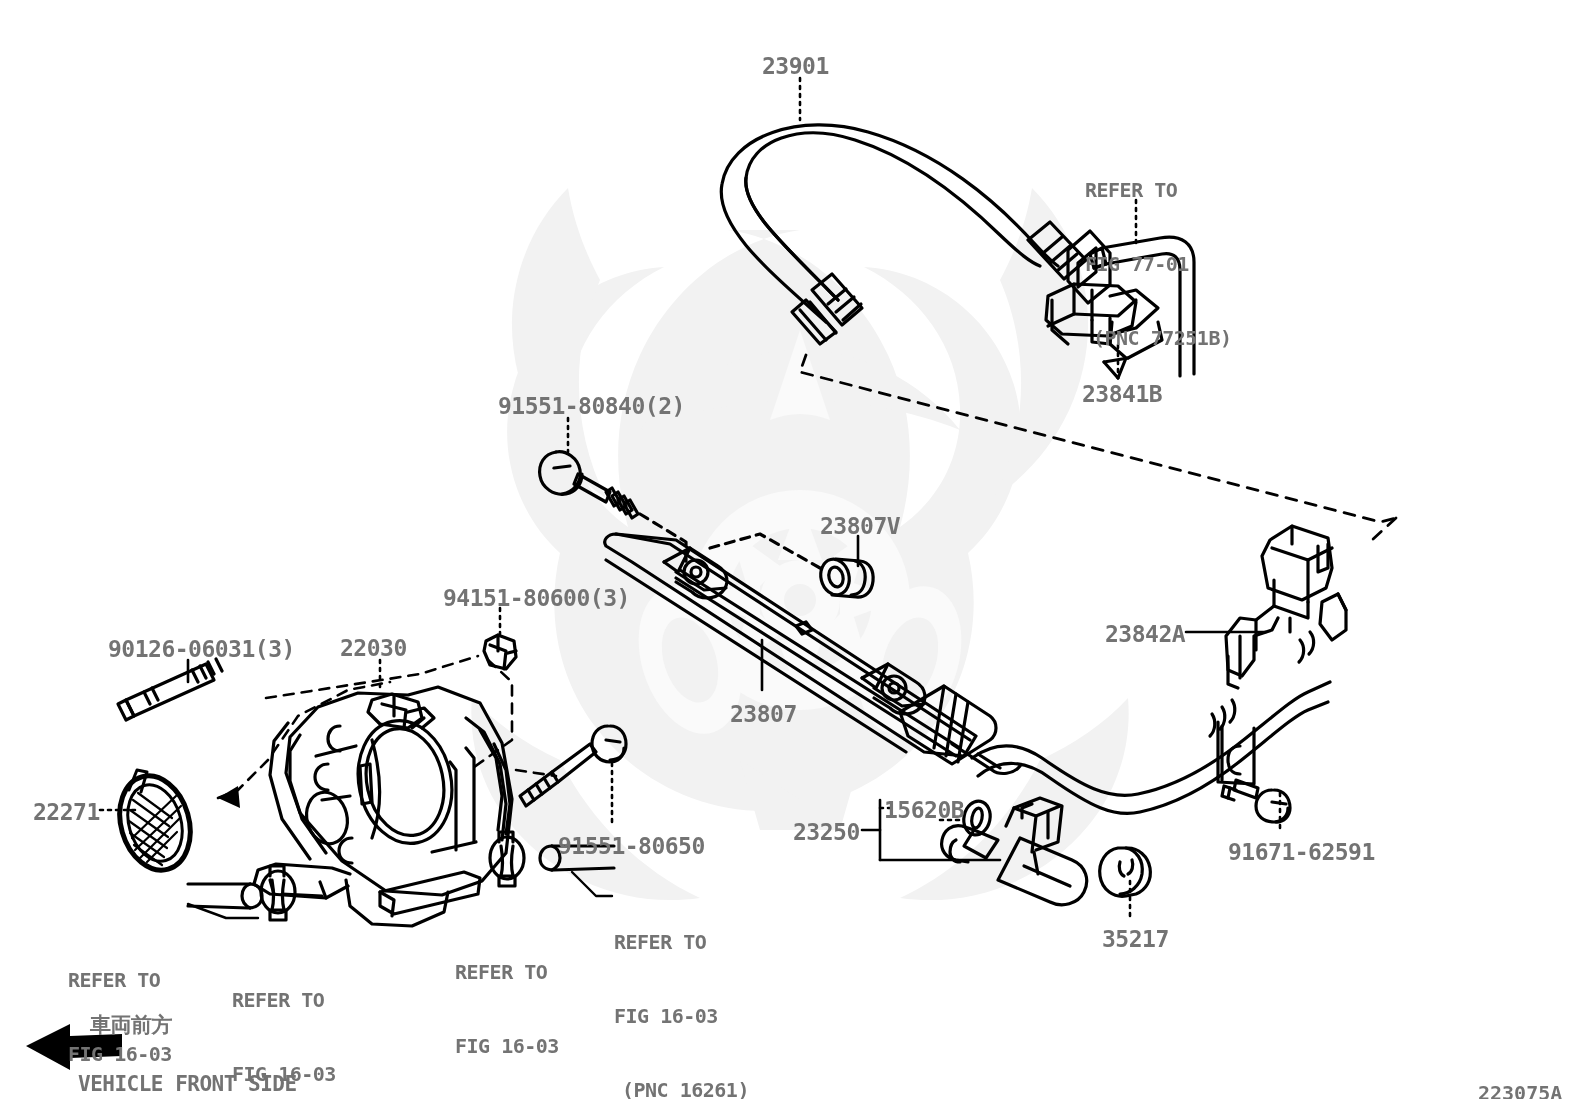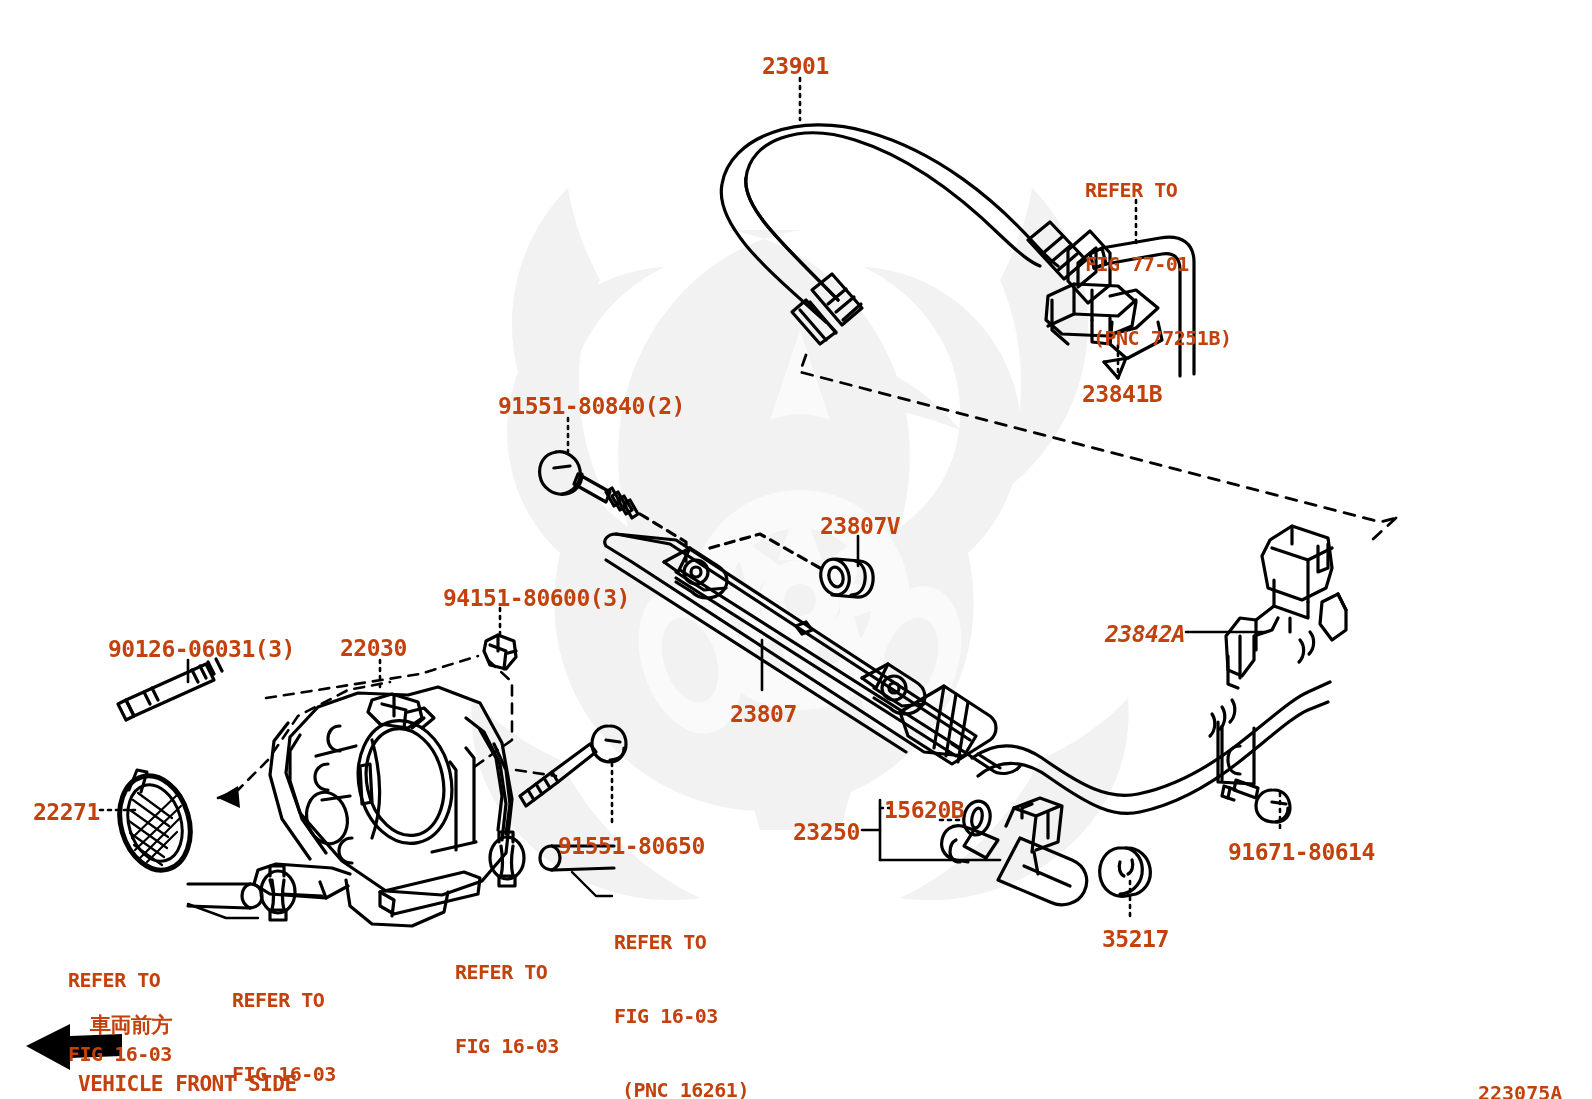--- a/index.html
+++ b/index.html
@@ -1,19 +1,19 @@
 <!DOCTYPE html>
 <html><head>
 <meta charset="utf-8">
 <style>
   html,body{margin:0;padding:0;background:#ffffff;}
   body{font-family:"DejaVu Sans Mono","Liberation Mono",monospace;}
   #sheet{position:relative;width:1592px;height:1099px;background:#fff;overflow:hidden;}
   .lbl{position:absolute;font-family:"DejaVu Sans Mono","Liberation Mono",monospace;
-       font-weight:700;color:#c2410c;white-space:pre;line-height:1.24;letter-spacing:-0.5px;}
+       font-weight:700;color:#737373;white-space:pre;line-height:1.24;letter-spacing:-0.5px;}
   .lbl.n{font-size:23px;}
   .lbl.r{font-size:20px;}
   .lbl.jp{font-size:21px;font-family:"DejaVu Sans","Liberation Sans",sans-serif;font-weight:700;margin-left:12px;}
   .lbl.vf{font-size:21px;margin-top:32px;}
   .lbl.code{font-size:20px;letter-spacing:0px;}
   svg{position:absolute;left:0;top:0;}
   #art{pointer-events:none;}
   #wm{position:absolute;left:0;top:0;opacity:1;}
 </style>
 </head>
@@ -383,27 +383,27 @@
     </g>
   </svg>
 
   <div class="lbl n" style="left:762px;top:52px;">23901</div>
   <div class="lbl n" style="left:1082px;top:380px;">23841B</div>
   <div class="lbl n" style="left:498px;top:392px;">91551-80840(2)</div>
   <div class="lbl n" style="left:820px;top:512px;">23807V</div>
   <div class="lbl n" style="left:443px;top:584px;">94151-80600(3)</div>
   <div class="lbl n" style="left:108px;top:635px;text-align:center;">90126-06031(3)</div>
   <div class="lbl n" style="left:340px;top:634px;">22030</div>
-  <div class="lbl n" style="left:1105px;top:620px;font-style:italic;">23842A</div>
+  <div class="lbl n" style="left:1105px;top:620px;">23842A</div>
   <div class="lbl n" style="left:730px;top:700px;">23807</div>
   <div class="lbl n" style="left:558px;top:832px;">91551-80650</div>
   <div class="lbl n" style="left:33px;top:798px;">22271</div>
   <div class="lbl n" style="left:793px;top:818px;">23250</div>
   <div class="lbl n" style="left:884px;top:796px;">15620B</div>
-  <div class="lbl n" style="left:1228px;top:838px;">91671-80614</div>
+  <div class="lbl n" style="left:1228px;top:838px;">91671-62591</div>
   <div class="lbl n" style="left:1102px;top:925px;">35217</div>
 
   <div class="lbl r" style="left:1085px;top:128px;">
     <div>REFER TO</div>
     <div>FIG 77-01</div>
     <div style="padding-left:8px">(PNC 77251B)</div>
   </div>
 
   <div class="lbl r" style="left:68px;top:918px;">
     <div>REFER TO</div>

